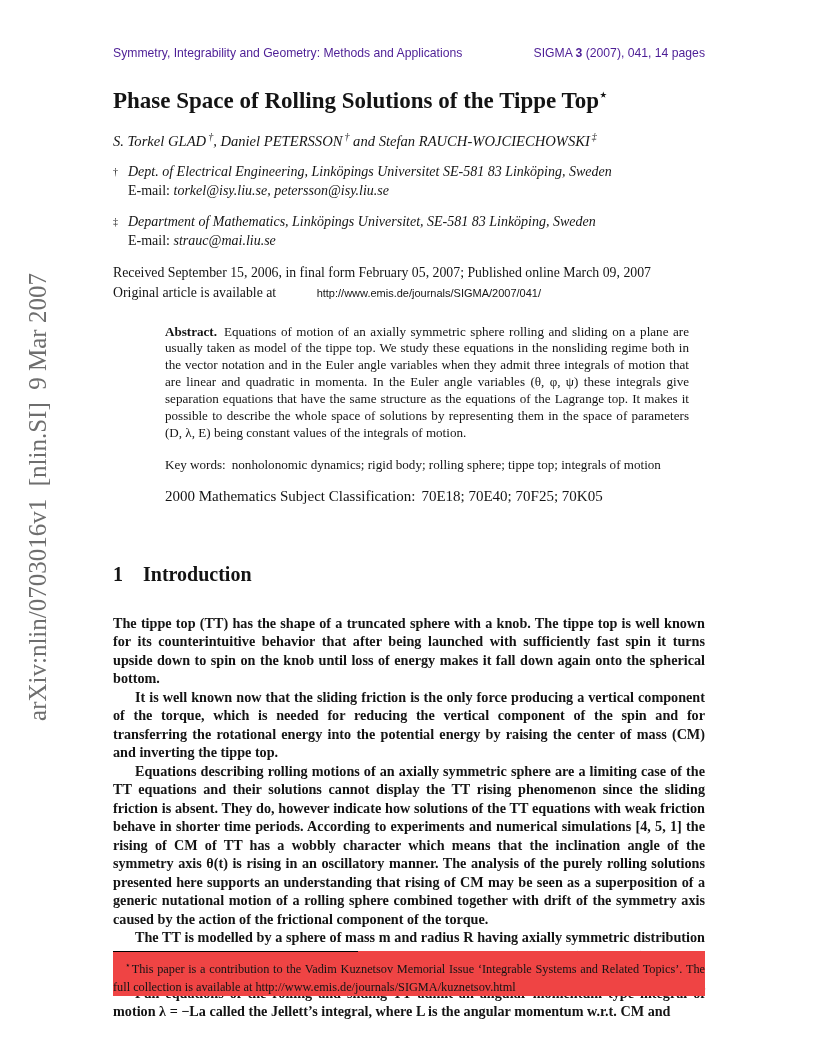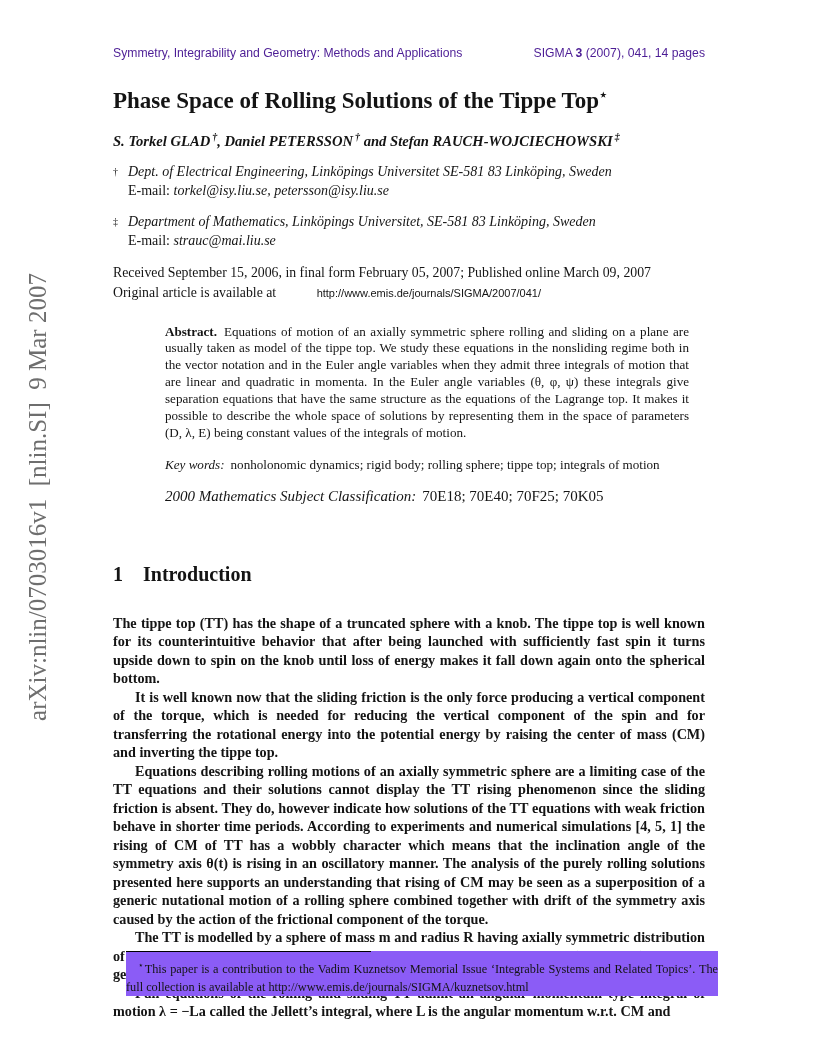--- a/index.html
+++ b/index.html
@@ -11,48 +11,48 @@
   .content { position:absolute; left:113px; top:46px; width:592px; }
 
   
   .hdr { display:flex; justify-content:space-between; align-items:baseline;
          font-family:"Liberation Sans", sans-serif; font-size:12.2px; color:#4c1d95; }
   .hdr .vol { font-weight:bold; }
 
   
   .title { margin-top:21px; font-size:23px; font-weight:bold; line-height:27px; }
   .title sup { font-size:13px; }
-  .byline { margin-top:17px; font-style:italic; font-size:14.6px;font-weight:bold; }
+  .byline { margin-top:17px; font-style:italic; font-size:14.6px; }
   .byline sup { font-size:10px; margin-left:2px; }
 
   
   .affil { position:relative; margin-top:12px; padding-left:15px;
            font-style:italic; font-size:14px; line-height:19px; }
   .affil .mark { position:absolute; left:0; top:0; font-size:10px; font-style:normal; }
   .affil .email-label { font-style:normal;margin-top:35px; }
 
   .meta { margin-top:13px; font-size:13.8px; line-height:20px; }
   .meta .url { font-family:Liberation Sans, sans-serif; font-size:11px;margin-left:37px; }
 
   
   .abstract { margin:21px 16px 0 52px; font-size:13.1px; line-height:16.9px; text-align:justify; }
   .abstract .lbl { font-weight:bold; margin-right:7px; }
   .kw  { margin:15px 16px 0 52px; font-size:13.1px; line-height:16.9px; }
   .msc { margin:14px 16px 0 52px; font-size:15px; line-height:16.9px; }
-  .kw .lbl, .msc .lbl { font-style:italic; margin-right:6px; }
+  .kw .lbl, .msc .lbl { margin-right:6px; }
 
   
   .sec { margin-top:58px; font-size:20px; font-weight:bold; }
   .sec .num { margin-right:20px; }
   .bodytext { margin-top:28px; font-size:14.2px; line-height:18.5px; text-align:justify;font-weight:bold; }
   .bodytext p { margin:0; }
   .bodytext p.ind { text-indent:22px; }
 
   
-  .footblock { position:absolute; left:126px; top:951px; width:592px; background:#8b5cf6; }
+  .footblock { position:absolute; left:113px; top:951px; width:592px; background:#ef4444; }
   .fn-rule { width:245px; border-top:1px solid #000; height:0; margin-bottom:5px; }
   .footnote { font-size:12.3px; line-height:17.5px; text-align:justify; text-indent:12px; }
   .footnote sup { font-size:9px; margin-right:1px; }
 
   
   .arxiv {
     position:absolute; left:-222px; top:480px; width:520px; height:34px;
     transform:rotate(-90deg); text-align:center; line-height:34px;
     color:#6e6e6e; font-size:25px; white-space:pre;
   }

